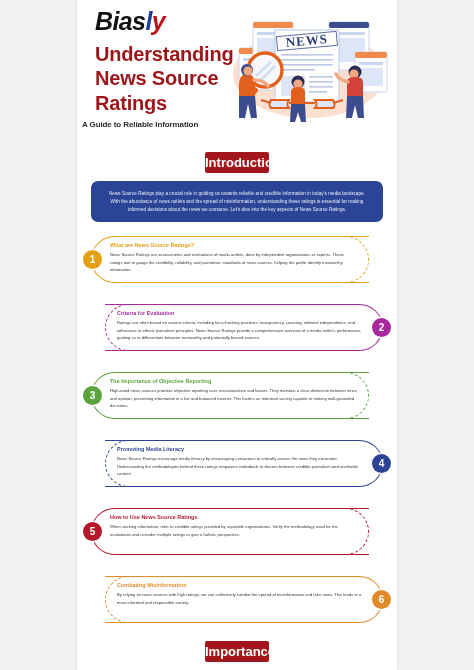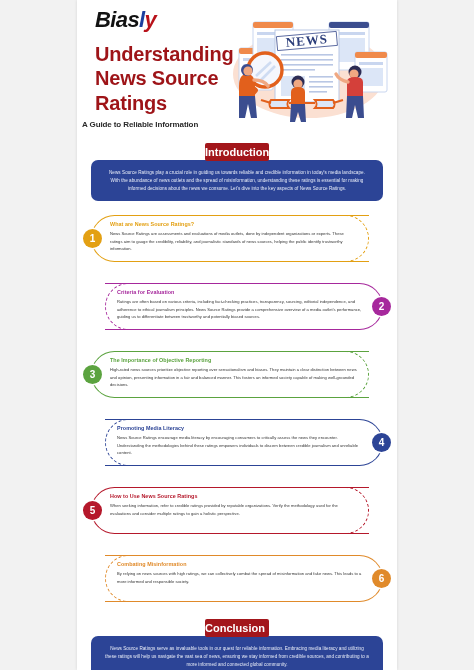--- a/index.html
+++ b/index.html
@@ -25,21 +25,21 @@
   }
 
   
   .header {
     position: relative;
     height: 130px;
     padding: 9px 0 0 0;
   }
   .logo {
     margin-left: 18px;
-    font-size: 22px;
+    font-size: 25px;
     font-weight: bold;
     font-style: italic;
     letter-spacing: -0.6px;
     line-height: 1;
     height: 24px;
   }
   .logo .bias { color: #121212; }
   .logo .l { color: #1b3fa0; }
   .logo .y { color: #b8121a; }
 
@@ -71,24 +71,24 @@
 
   
   .banner-wrap {
     position: relative;
     margin: 0 14px;
   }
   .banner-tab {
     position: relative;
     z-index: 3;
     width: 64px;
-    margin: 4px auto;
+    margin: 13px auto;
     background: #a3161b;
     color: #ffffff;
-    font-size: 11px;
+    font-size: 13px;
     font-weight: bold;
     text-align: left;
     padding: 3px 0 3px;
     border-radius: 2px;
   }
   .banner-body {
     position: relative;
     margin-top: -5px;
     background: #2c4496;
     border-radius: 7px;
@@ -344,17 +344,17 @@
       <div class="badge">6</div>
       <div class="card-text">
         <div class="card-title">Combating Misinformation</div>
         <div class="card-body">By relying on news sources with high ratings, we can collectively combat the spread of misinformation and fake news. This leads to a more informed and responsible society.</div>
       </div>
     </div>
 
   </div>
 
   <div class="banner-wrap conclusion-wrap">
-    <div class="banner-tab">Conclusion</div>
+    <div class="banner-tab">Importance</div>
     <div class="banner-body">News Source Ratings serve as invaluable tools in our quest for reliable information. Embracing media literacy and utilizing these ratings will help us navigate the vast sea of news, ensuring we stay informed from credible sources, and contributing to a more informed and connected global community.</div>
   </div>
 
 </div>
 
 </body></html>

